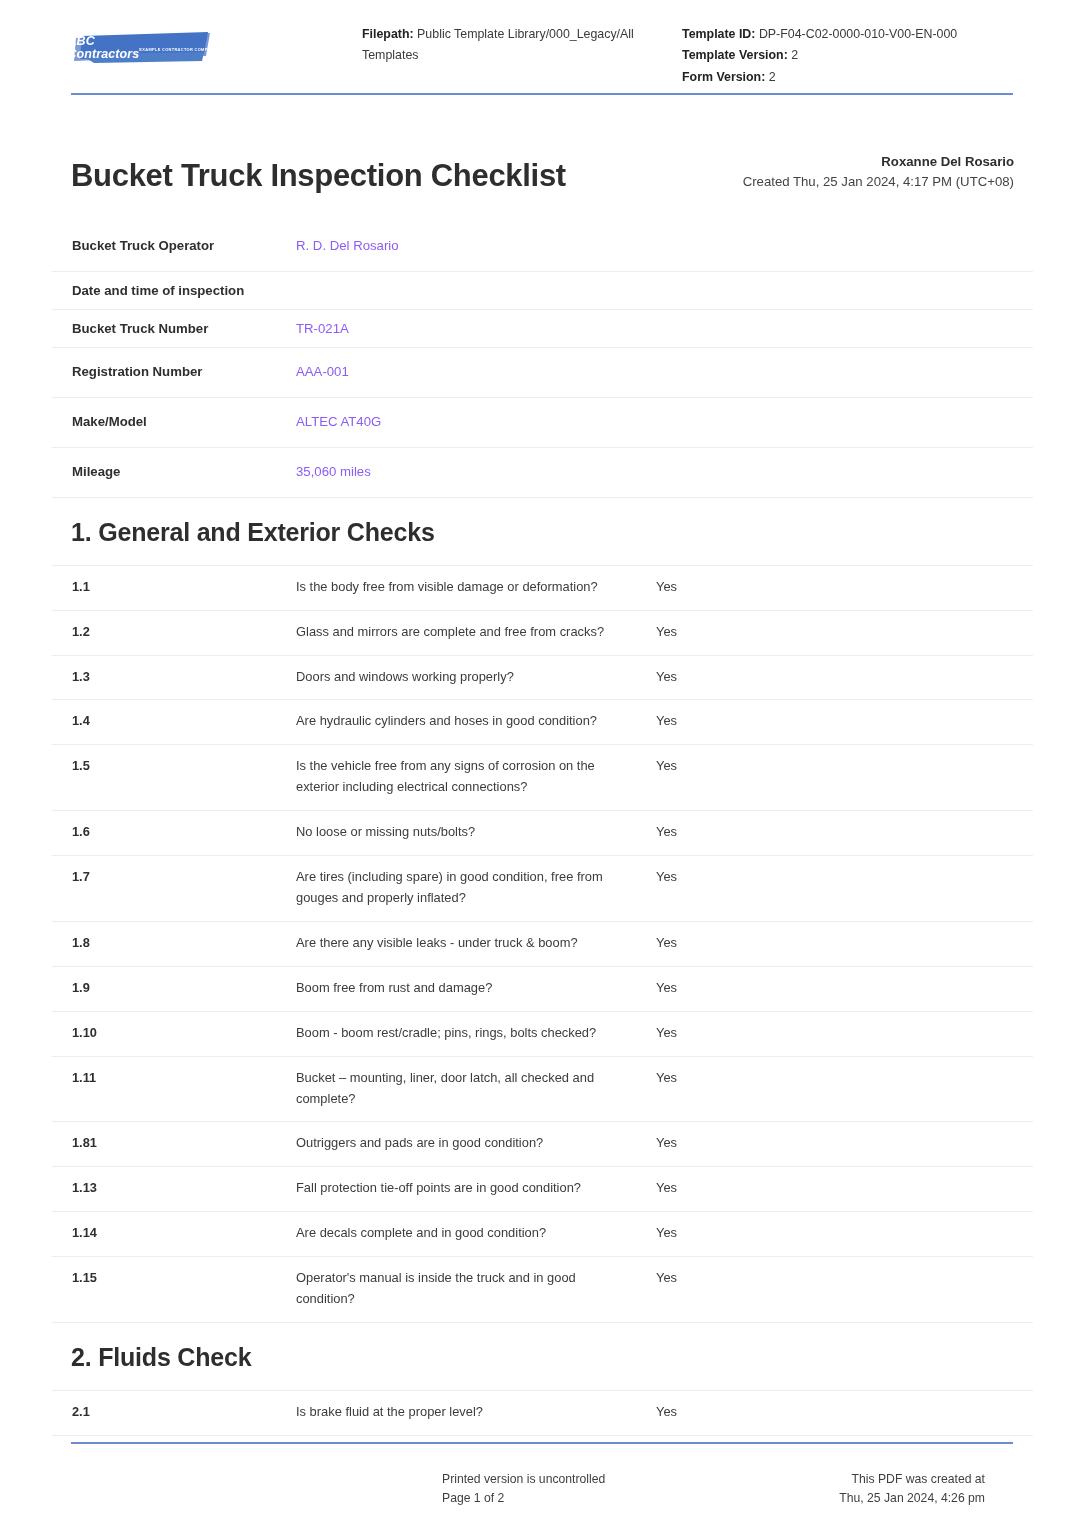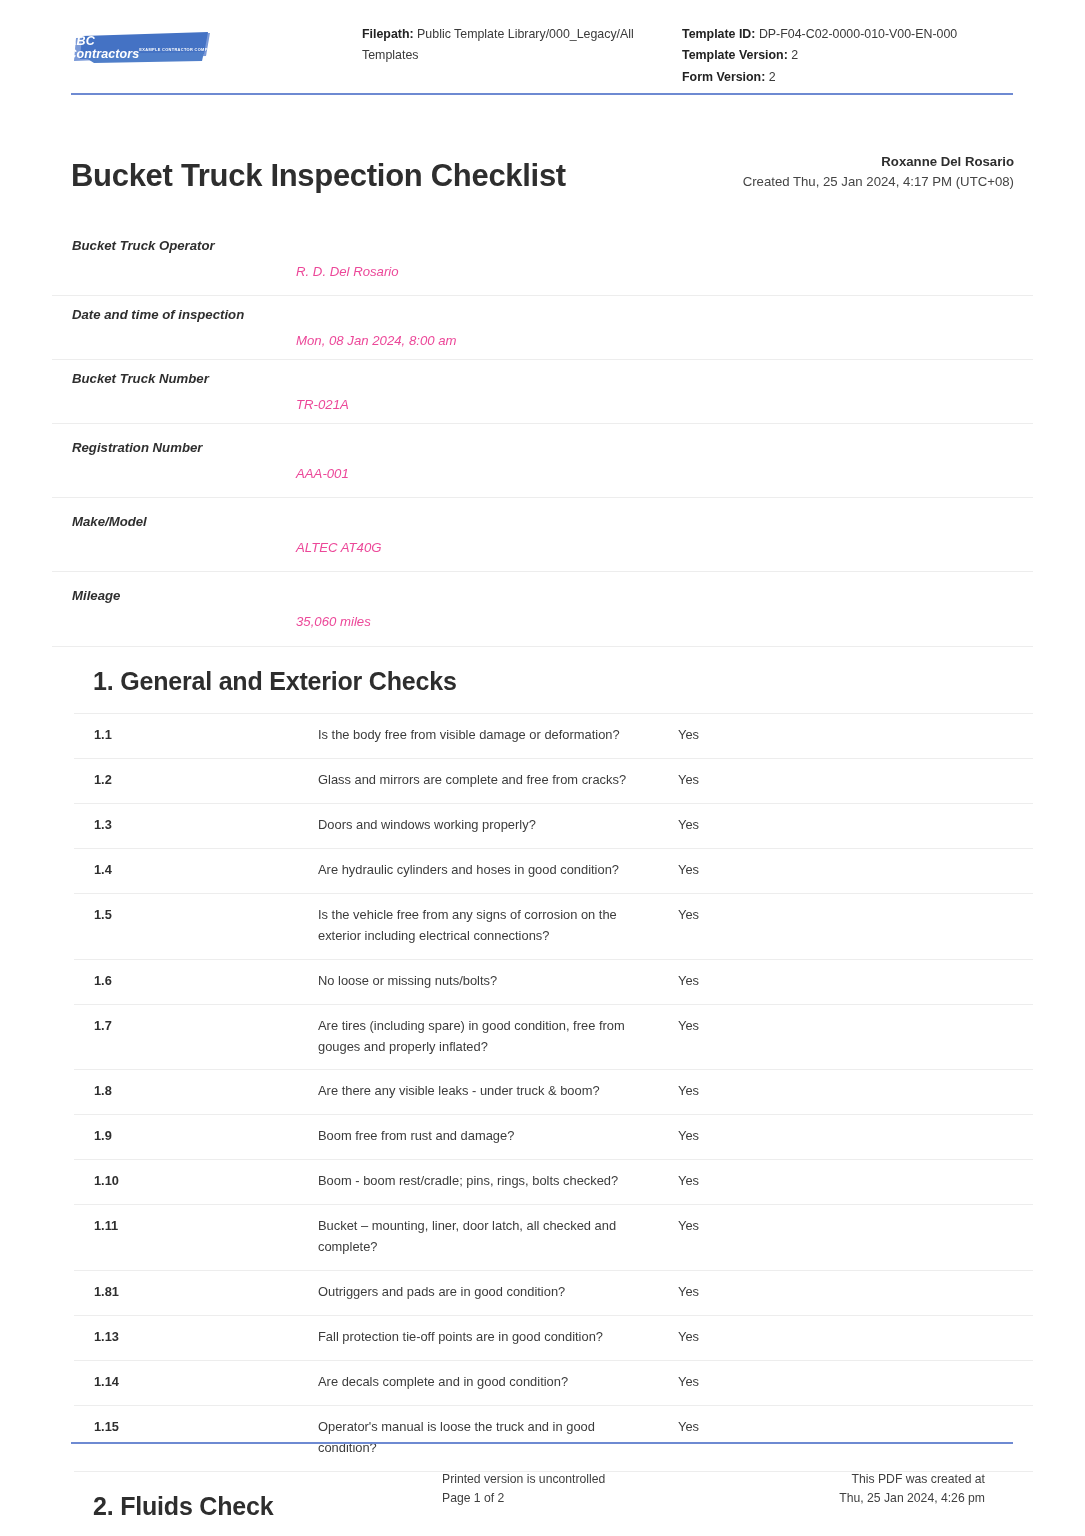--- a/index.html
+++ b/index.html
@@ -141,50 +141,47 @@
     margin-top: 28px;
     padding: 0 52px;
   }
 
   .field-row {
     display: flex;
     align-items: flex-start;
     border-bottom: 1px solid #ededed;
     padding: 14px 0 14px 0;
     min-height: 50px;
-    font-style: italic;
   }
 
   .field-row:first-child { border-top: none; }
 
   .field-label {
     width: 244px;
     flex: 0 0 244px;
     padding-left: 20px;
     font-size: 13.2px;
     font-weight: bold;
     color: #2f2f2f;
     line-height: 1.45;
   }
 
   .field-value {
     flex: 1;
     font-size: 13.2px;
-    color: #ec4899;
+    color: #8b5cf6;
     line-height: 1.45;
-    margin-top: 26px;
   }
 
   
   .field-row.tight { padding: 9px 0 9px 0; min-height: 36px; }
 
   
   .section {
     padding: 0 52px;
-    margin-left: 22px;
   }
 
   .section-heading {
     font-size: 25px;
     font-weight: bold;
     color: #2e2e2e;
     letter-spacing: -0.2px;
     padding: 20px 0 18px 19px;
     border-bottom: 1px solid #ededed;
     line-height: 1.15;
@@ -293,21 +290,20 @@
     </div>
   </div>
 
   <div class="fields">
       <div class="field-row">
         <div class="field-label">Bucket Truck Operator</div>
         <div class="field-value">R. D. Del Rosario</div>
       </div>
       <div class="field-row tight">
         <div class="field-label">Date and time of inspection</div>
-        <div class="field-value">Mon, 08 Jan 2024, 8:00 am</div>
       </div>
       <div class="field-row tight">
         <div class="field-label">Bucket Truck Number</div>
         <div class="field-value">TR-021A</div>
       </div>
       <div class="field-row">
         <div class="field-label">Registration Number</div>
         <div class="field-value">AAA-001</div>
       </div>
       <div class="field-row">
@@ -388,21 +384,21 @@
           <div class="check-text">Fall protection tie-off points are in good condition?</div>
           <div class="check-answer">Yes</div>
         </div>
         <div class="check-row">
           <div class="check-num">1.14</div>
           <div class="check-text">Are decals complete and in good condition?</div>
           <div class="check-answer">Yes</div>
         </div>
         <div class="check-row">
           <div class="check-num">1.15</div>
-          <div class="check-text">Operator's manual is loose the truck and in good condition?</div>
+          <div class="check-text">Operator's manual is inside the truck and in good condition?</div>
           <div class="check-answer">Yes</div>
         </div>
       </div>
       <div class="section">
         <div class="section-heading">2. Fluids Check</div>
         <div class="check-row">
           <div class="check-num">2.1</div>
           <div class="check-text">Is brake fluid at the proper level?</div>
           <div class="check-answer">Yes</div>
         </div>

